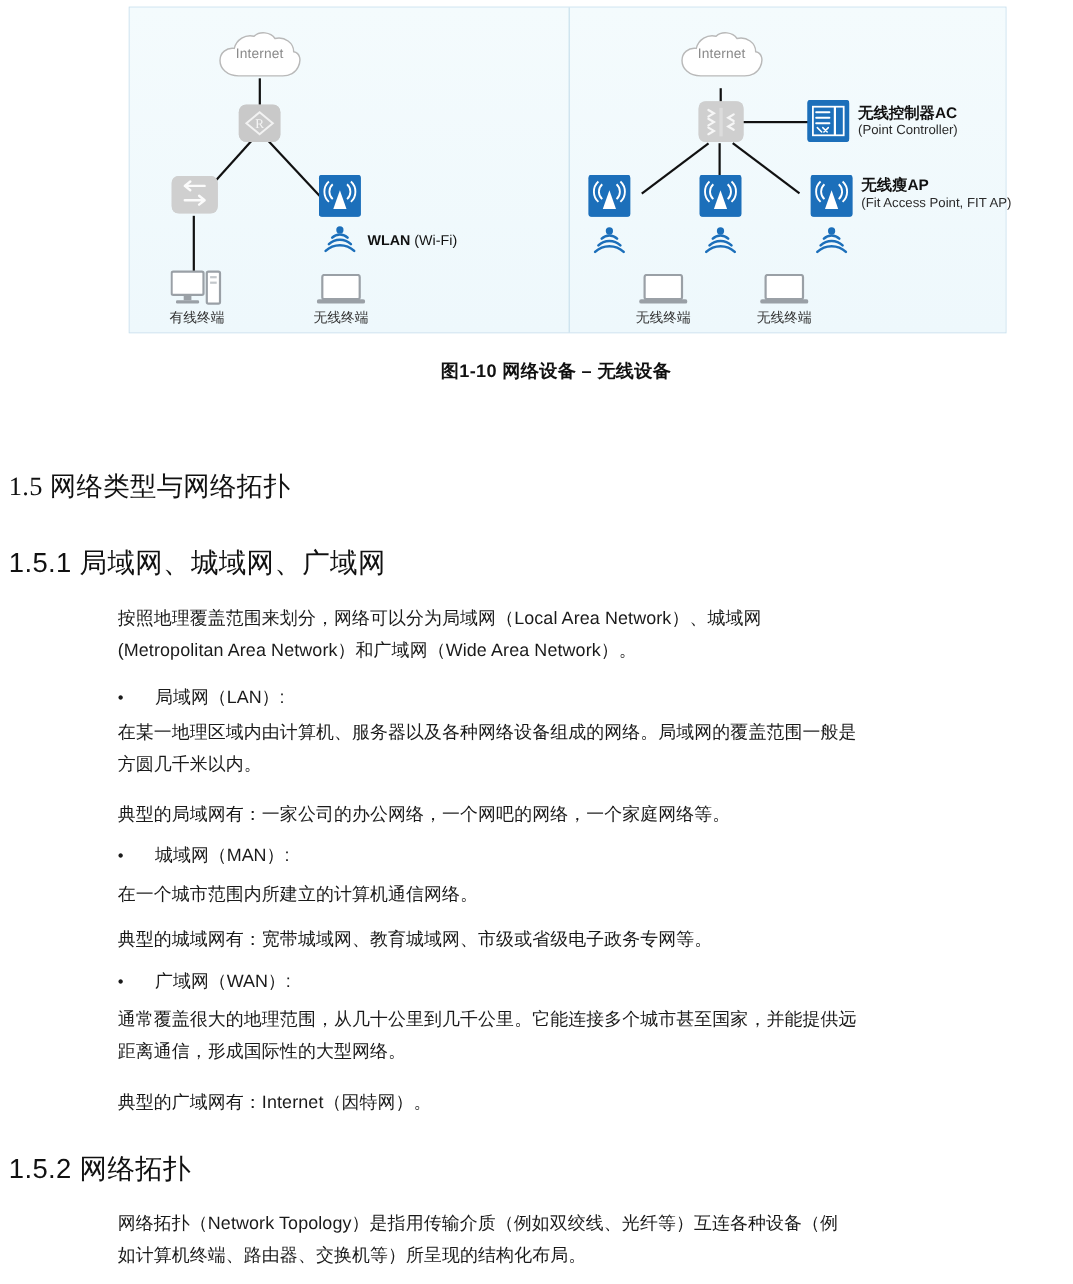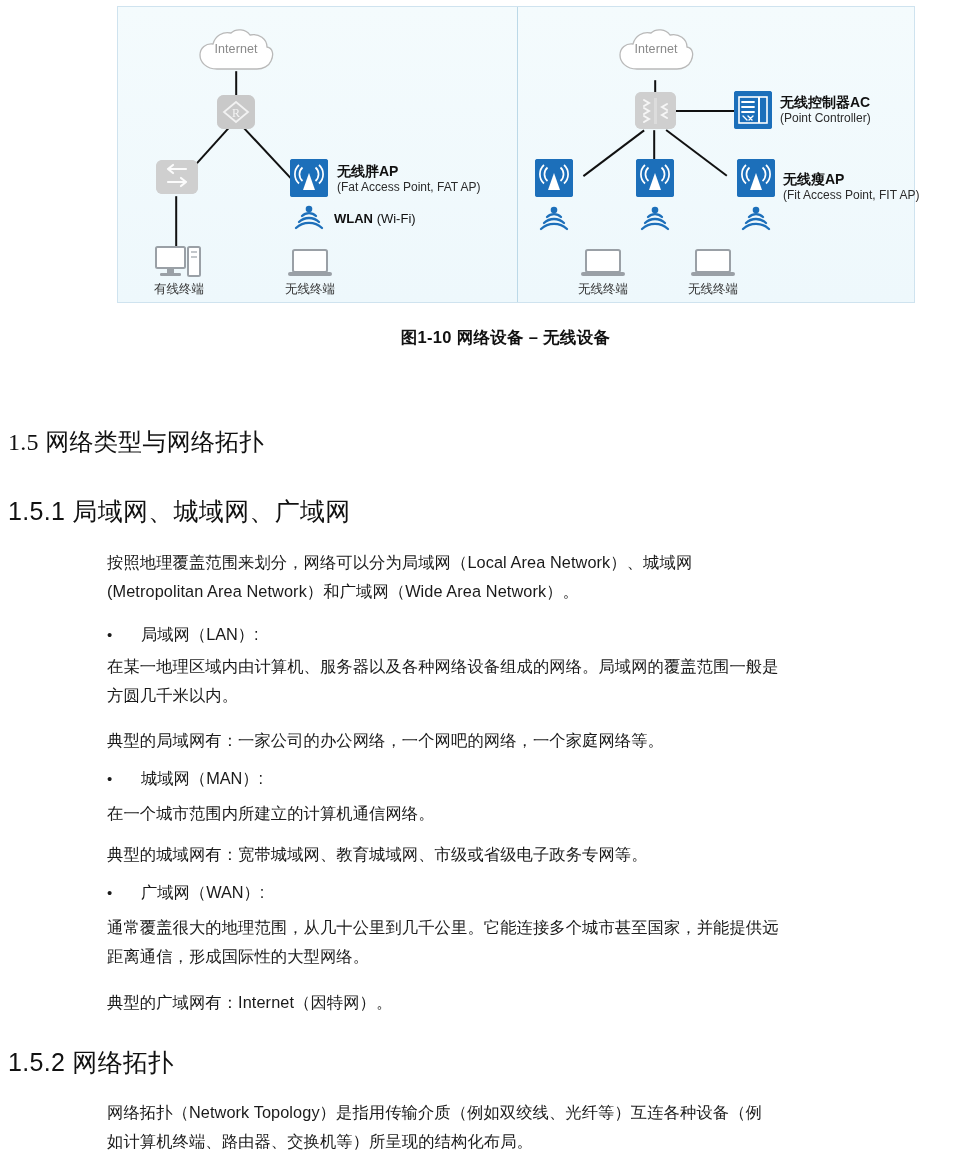--- a/index.html
+++ b/index.html
@@ -194,24 +194,20 @@
 
     <div class="dev-blue" style="left:172px; top:152px; width:38px; height:38px;">
       <svg width="38" height="38" viewBox="0 0 38 38" aria-hidden="true">
         <rect x="0" y="0" width="38" height="38" rx="2.5" fill="#1c6fba"></rect>
         <polygon points="19,14 25,31 13,31" fill="#ffffff"></polygon>
         <path d="M12.5 8.5 A9 9 0 0 0 12.5 22" fill="none" stroke="#fff" stroke-width="1.7"></path>
         <path d="M9 6 A12.5 12.5 0 0 0 9 24.5" fill="none" stroke="#fff" stroke-width="1.7"></path>
         <path d="M25.5 8.5 A9 9 0 0 1 25.5 22" fill="none" stroke="#fff" stroke-width="1.7"></path>
         <path d="M29 6 A12.5 12.5 0 0 1 29 24.5" fill="none" stroke="#fff" stroke-width="1.7"></path>
       </svg>
-    </div>
-    <div class="dlabel" style="left:219px; top:155px;">
-      <span class="cn">无线胖AP</span>
-      <span class="en">(Fat Access Point, FAT AP)</span>
     </div>
 
     <div style="position:absolute; left:176px; top:197px; width:30px; height:26px;">
       <svg width="30" height="26" viewBox="0 0 30 26" aria-hidden="true">
         <circle cx="15" cy="5" r="3.3" fill="#1c6fba"></circle>
         <path d="M8 12 A10 10 0 0 1 22 12" fill="none" stroke="#1c6fba" stroke-width="2.3" stroke-linecap="round"></path>
         <path d="M5 18 A14.5 14.5 0 0 1 25 18" fill="none" stroke="#1c6fba" stroke-width="2.3" stroke-linecap="round"></path>
         <path d="M2 24 A19 19 0 0 1 28 24" fill="none" stroke="#1c6fba" stroke-width="2.3" stroke-linecap="round"></path>
       </svg>
     </div>
@@ -306,21 +302,21 @@
     <div class="dev-blue" style="left:219px; top:152px; width:38px; height:38px;">
       <svg width="38" height="38" viewBox="0 0 38 38" aria-hidden="true">
         <rect x="0" y="0" width="38" height="38" rx="2.5" fill="#1c6fba"></rect>
         <polygon points="19,14 25,31 13,31" fill="#ffffff"></polygon>
         <path d="M12.5 8.5 A9 9 0 0 0 12.5 22" fill="none" stroke="#fff" stroke-width="1.7"></path>
         <path d="M9 6 A12.5 12.5 0 0 0 9 24.5" fill="none" stroke="#fff" stroke-width="1.7"></path>
         <path d="M25.5 8.5 A9 9 0 0 1 25.5 22" fill="none" stroke="#fff" stroke-width="1.7"></path>
         <path d="M29 6 A12.5 12.5 0 0 1 29 24.5" fill="none" stroke="#fff" stroke-width="1.7"></path>
       </svg>
     </div>
-    <div class="dlabel" style="left:265px; top:163px;">
+    <div class="dlabel" style="left:265px; top:152px;">
       <span class="cn">无线瘦AP</span>
       <span class="en">(Fit Access Point, FIT AP)</span>
     </div>
 
     <div style="position:absolute; left:21px; top:198px; width:30px; height:26px;">
       <svg width="30" height="26" viewBox="0 0 30 26" aria-hidden="true">
         <circle cx="15" cy="5" r="3.3" fill="#1c6fba"></circle>
         <path d="M8 12 A10 10 0 0 1 22 12" fill="none" stroke="#1c6fba" stroke-width="2.3" stroke-linecap="round"></path>
         <path d="M5 18 A14.5 14.5 0 0 1 25 18" fill="none" stroke="#1c6fba" stroke-width="2.3" stroke-linecap="round"></path>
         <path d="M2 24 A19 19 0 0 1 28 24" fill="none" stroke="#1c6fba" stroke-width="2.3" stroke-linecap="round"></path>

